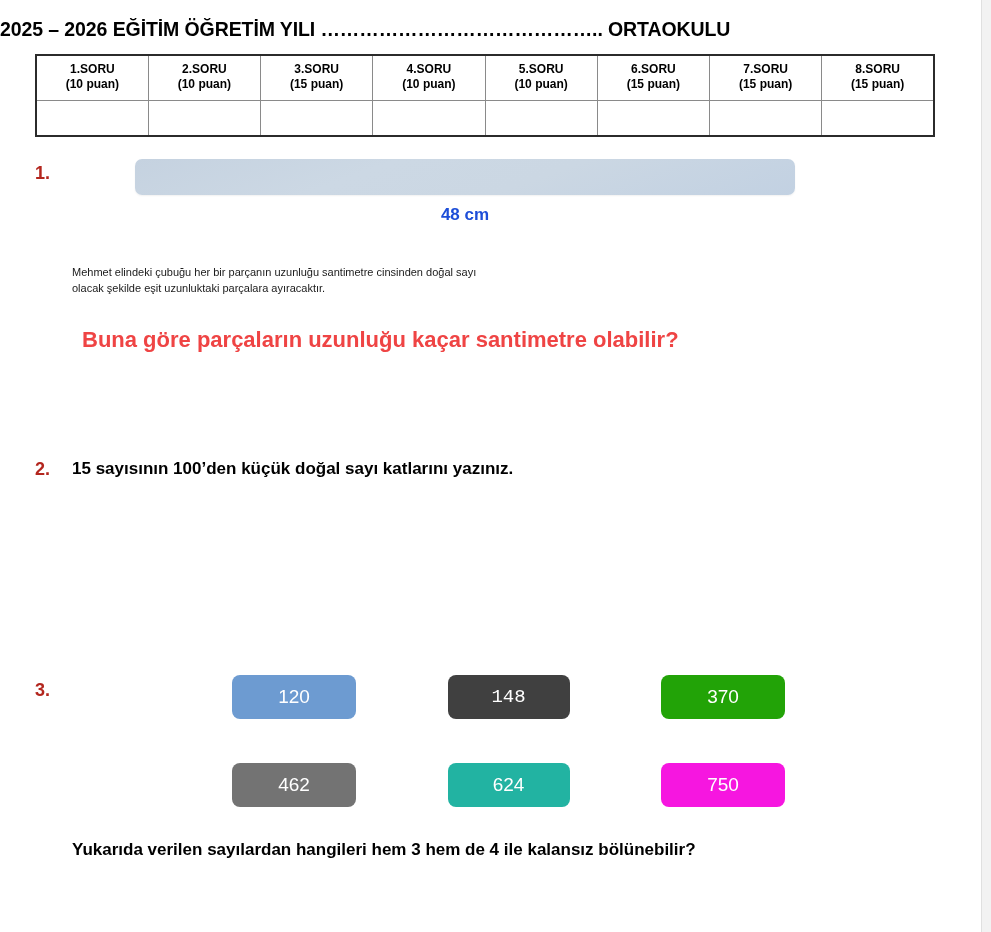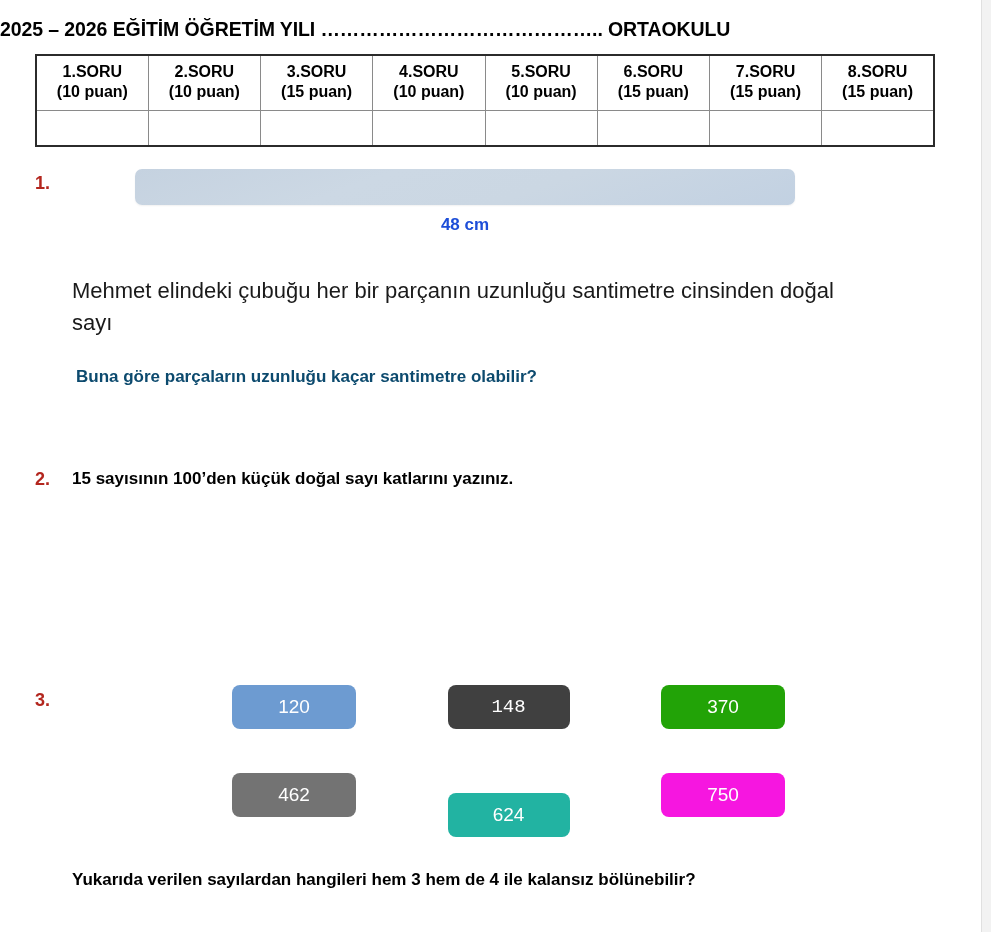--- a/index.html
+++ b/index.html
@@ -49,21 +49,21 @@
     border: 2px solid #2b2b2b;
   }
   table.score-table th,
   table.score-table td {
     border: 1px solid #8a8a8a;
     text-align: center;
     vertical-align: middle;
   }
   table.score-table th {
     padding: 6px 2px 8px 2px;
-    font-size: 16px;
+    font-size: 12px;
     font-weight: bold;
     color: #000;
     line-height: 1.25;
   }
   table.score-table th .t1 { display: block; }
   table.score-table th .t2 { display: block; }
   table.score-table td.answer-cell {
     height: 36px;
   }
 
@@ -100,30 +100,30 @@
     font-weight: bold;
     color: #1d4ed8;
   }
   .q1-body {
     margin-left: 37px;
     margin-top: 40px;
     max-width: 800px;
   }
   .q1-body p {
     margin: 0;
-    font-size: 22px;
+    font-size: 11px;
     color: #1a1a1a;
     line-height: 1.42;
   }
   .q1-body p.bold-ask {
     margin-top: 27px;
-    margin-left: 4px;
-    font-weight: bold;
-    font-size: 17px;
-    color: #0c4a6e;
+    margin-left: 10px;
+    font-weight: bold;
+    font-size: 22px;
+    color: #ef4444;
   }
 
   
   #q2 { margin-top: 0; min-height: 216px; }
   #q2 .qnum { top: 0; }
   .q2-text {
     margin-left: 37px;
     font-size: 17px;
     font-weight: bold;
     color: #000;
@@ -225,35 +225,36 @@
   </div>
 
   <section class="q" id="q1">
     <span class="qnum" style="color: rgb(179, 38, 30);">1.</span>
     <div class="rod-area">
       <div class="rod"></div>
       <div class="rod-label">48 cm</div>
     </div>
     <div class="q1-body">
       <p>Mehmet elindeki çubuğu her bir parçanın uzunluğu santimetre cinsinden doğal sayı</p>
+      <p>olacak şekilde eşit uzunluktaki parçalara ayıracaktır.</p>
       <p class="bold-ask">Buna göre parçaların uzunluğu kaçar santimetre olabilir?</p>
     </div>
   </section>
 
   <section class="q" id="q2">
     <span class="qnum" style="color: rgb(179, 38, 30);">2.</span>
     <div class="q2-text">15 sayısının 100’den küçük doğal sayı katlarını yazınız.</div>
   </section>
 
   <section class="q" id="q3">
     <span class="qnum" style="color: rgb(179, 38, 30);">3.</span>
     <div class="boxes-grid">
       <div class="num-box" style="background-color: rgb(109, 155, 209);">120</div>
       <div class="num-box" style="background-color: #404040; font-family: Liberation Mono, monospace;">148</div>
       <div class="num-box" style="background-color: rgb(34, 163, 7);">370</div>
       <div class="num-box" style="background-color: #737373;">462</div>
-      <div class="num-box" style="background-color: rgb(34, 179, 162); margin-top: 20px;">624</div>
+      <div class="num-box" style="background-color: rgb(34, 179, 162);">624</div>
       <div class="num-box" style="background-color: rgb(246, 22, 224);">750</div>
     </div>
     <div class="q3-ask">Yukarıda verilen sayılardan hangileri hem 3 hem de 4 ile kalansız bölünebilir?</div>
   </section>
 
 </div>
 
 </body></html>

